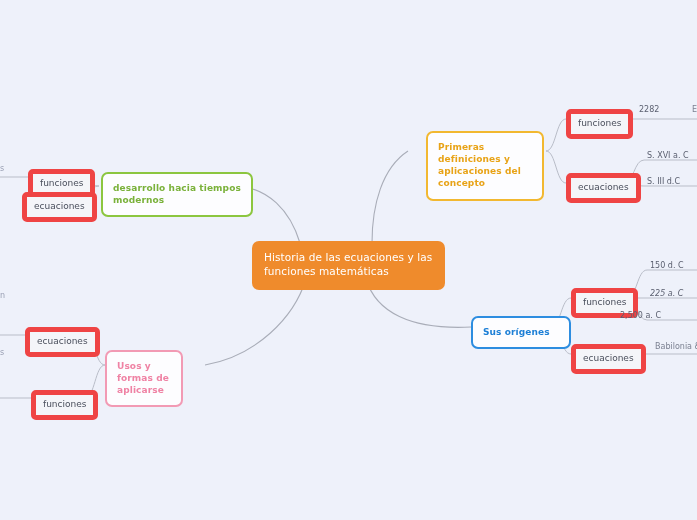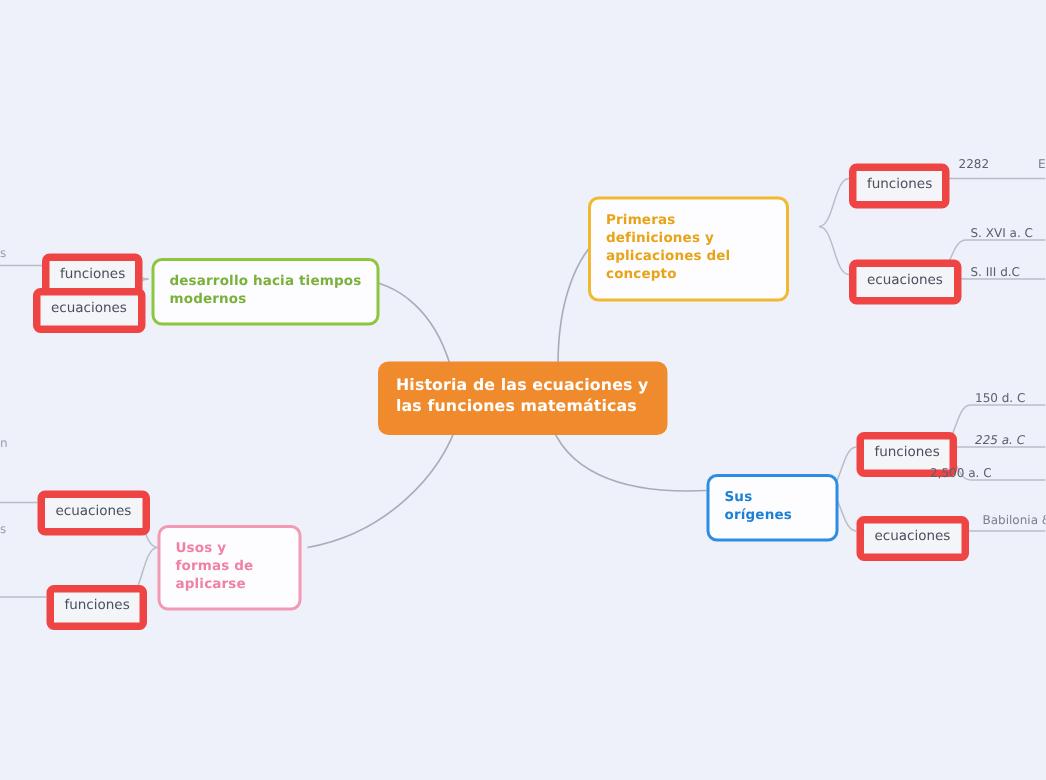--- a/index.html
+++ b/index.html
@@ -33,21 +33,21 @@
     position: absolute;
     box-sizing: border-box;
     white-space: pre-line;
   }
 
   
   .root {
     background: #ef8b2c;
     color: #ffffff;
     border-radius: 7px;
-    font-weight: bold;
+    font-weight: normal;
     font-size: 10.5px;
     line-height: 1.32;
     padding: 10px 12px 11px 12px;
     letter-spacing: .1px;
   }
 
   
   .branch {
     background: #fdfdff;
     border-radius: 7px;
@@ -140,55 +140,55 @@
 
       <path d="M 105,365 C 95,365 95,335 85,335"></path>
       <path d="M 105,365 C 95,365 95,398 85,398"></path>
       <path d="M 25,335 L 0,335"></path>
       <path d="M 31,398 L 0,398"></path>
     </g>
   </svg>
 
   <div class="node root" style="left:252px; top:241px; width:193px;">Historia de las ecuaciones y las funciones matemáticas</div>
 
-  <div class="node branch yellow" style="left:392px; top:131px; width:134px;">Primeras definiciones y aplicaciones del concepto</div>
+  <div class="node branch yellow" style="left:426px; top:131px; width:118px;">Primeras definiciones y aplicaciones del concepto</div>
 
   <div class="node pill" style="left:566px; top:109px;">funciones</div>
 
   <div class="node leaf" style="left:639px; top:106px;">2282</div>
 
   <div class="node leaf clipped" style="left:692px; top:106px;">E</div>
 
   <div class="node pill" style="left:566px; top:173px;">ecuaciones</div>
 
   <div class="node leaf" style="left:647px; top:152px;">S. XVI a. C</div>
 
   <div class="node leaf" style="left:647px; top:178px;">S. III d.C</div>
 
-  <div class="node branch blue" style="left:471px; top:316px; width:88px;">Sus orígenes</div>
+  <div class="node branch blue" style="left:471px; top:316px; width:100px;">Sus orígenes</div>
 
   <div class="node pill" style="left:571px; top:288px;">funciones</div>
 
   <div class="node leaf" style="left:650px; top:262px;">150 d. C</div>
 
   <div class="node leaf" style="left:650px; top:290px;font-style:italic;">225 a. C</div>
 
   <div class="node leaf" style="left:620px; top:312px;">2,500 a. C</div>
 
   <div class="node pill" style="left:571px; top:344px;">ecuaciones</div>
 
   <div class="node leaf clipped" style="left:655px; top:343px;">Babilonia &amp;</div>
 
   <div class="node branch green" style="left:101px; top:172px; width:152px;">desarrollo hacia tiempos modernos</div>
 
   <div class="node pill" style="left:28px; top:169px;">funciones</div>
 
   <div class="node pill" style="left:22px; top:192px;">ecuaciones</div>
 
-  <div class="node branch pink" style="left:105px; top:350px; width:96px;">Usos y formas de aplicarse</div>
+  <div class="node branch pink" style="left:105px; top:350px; width:78px;">Usos y formas de aplicarse</div>
 
   <div class="node pill" style="left:25px; top:327px;">ecuaciones</div>
 
   <div class="node pill" style="left:31px; top:390px;">funciones</div>
 
   <div class="node edge-frag" style="left:0px; top:165px;">s</div>
 
   <div class="node edge-frag" style="left:0px; top:292px;">n</div>
 
   <div class="node edge-frag" style="left:0px; top:349px;">s</div>

